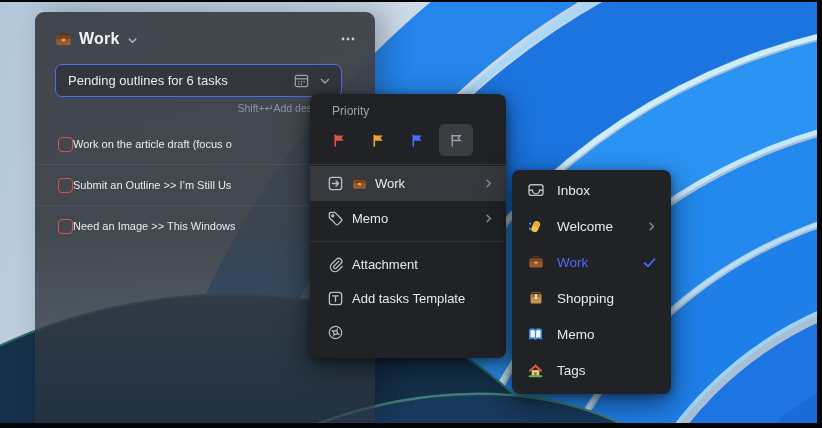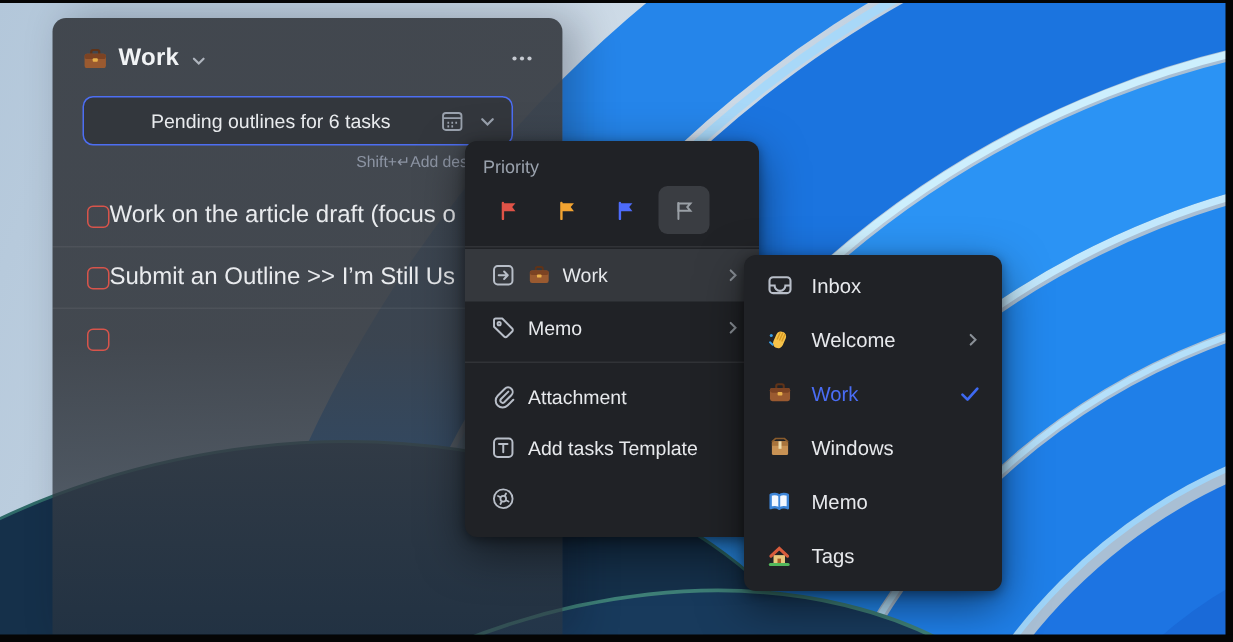--- a/index.html
+++ b/index.html
@@ -29,49 +29,49 @@
   .panel-title{font-size:16px;font-weight:700;color:#f1f3f5;letter-spacing:.2px}
   .hdr-chevron{margin-top:2px}
   .hdr-dots{margin-left:auto;cursor:pointer}
   .quick-add{
     position:absolute;left:20px;top:52px;width:287px;height:33px;box-sizing:border-box;
     border:1.5px solid #4d6ef3;border-radius:7px;background:#33373d;
     display:flex;align-items:center;padding:0 10px 0 12px;
   }
   .quick-add input{
     flex:1;border:0;outline:0;background:transparent;color:#e9ebee;font-size:13px;
-    font-family:"Liberation Sans","DejaVu Sans",sans-serif;padding:0;min-width:0;text-align:center;
+    font-family:"Liberation Sans","DejaVu Sans",sans-serif;padding:0;min-width:0;
   }
   .qa-icons{display:flex;align-items:center;gap:9px}
   .hint{position:absolute;right:63px;top:90px;font-size:10.5px;color:#8d95a4;white-space:nowrap}
   .task-list{position:absolute;left:0;top:112px;width:100%}
   .task-row{position:relative;height:40px;display:flex;align-items:center;padding-left:23px;cursor:pointer}
   .task-row + .task-row{border-top:1px solid rgba(255,255,255,.06)}
   .task-check{width:15px;height:15px;border:1.6px solid #d8544b;border-radius:4px;box-sizing:border-box;flex:none;cursor:pointer}
-  .task-text{font-size:16px;color:#e9ebee;white-space:nowrap;overflow:hidden}
+  .task-text{font-size:11px;color:#e9ebee;white-space:nowrap;overflow:hidden}
   
   .menu{
     position:absolute;background:#202226;border-radius:8px;z-index:20;
     box-shadow:0 10px 30px rgba(0,0,0,.5),0 2px 8px rgba(0,0,0,.4);
     color:#e7e9ec;font-size:13px;
   }
   .ctx-menu{left:310px;top:94px;width:196px;height:264px}
-  .ctx-section-label{padding:10px 0 2px 12px;font-size:12px;color:#9aa2ad}
+  .ctx-section-label{padding:10px 0 2px 22px;font-size:12px;color:#9aa2ad}
   .flag-row{display:flex;align-items:center;gap:5px;padding:4px 0 7px 12px}
   .flag-cell{width:34px;height:32px;display:flex;align-items:center;justify-content:center;border-radius:6px;cursor:pointer}
   .flag-cell.selected{background:#3a3d42}
   .ctx-divider{height:1px;background:rgba(255,255,255,.08);margin:1px 0}
   .menu-row{height:35px;display:flex;align-items:center;padding:0 12px 0 16px;cursor:pointer}
   .menu-row.hl{background:#35383d}
   .menu-row .mi-icon{width:18px;display:flex;justify-content:center;flex:none}
   .menu-row .mi-emoji{margin-left:8px;display:flex;flex:none}
   .menu-row .mi-label{margin-left:8px;flex:1;white-space:nowrap;overflow:hidden}
   .menu-row .mi-chevron{flex:none;display:flex}
   
-  .sub-menu{left:496px;top:170px;width:172px;height:220px;padding:2px 0}
+  .sub-menu{left:512px;top:170px;width:159px;height:220px;padding:2px 0}
   .sub-row{height:36px;display:flex;align-items:center;padding:0 14px;cursor:pointer}
   .sub-row .si-icon{width:19px;display:flex;justify-content:center;flex:none}
   .sub-row .si-label{margin-left:12px;flex:1;font-size:13.5px;white-space:nowrap}
   .sub-row.active .si-label{color:#4a6df5}
 </style>
 </head>
 <body>
 
 <div class="stage">
 
@@ -152,20 +152,21 @@
       <div class="task-row">
         <span class="task-check"></span>
         <span class="task-text">Work on the article draft (focus o</span>
       </div>
       <div class="task-row">
         <span class="task-check"></span>
         <span class="task-text">Submit an Outline &gt;&gt; I’m Still Us</span>
       </div>
       <div class="task-row">
         <span class="task-check"></span>
+        <span class="task-text">Need an Image &gt;&gt; This Windows</span>
       </div>
     </div>
   </div>
 
   <div class="menu ctx-menu">
 
     <div class="ctx-section-label">Priority</div>
 
     <div class="flag-row">
       <span class="flag-cell">
@@ -318,21 +319,21 @@
 
     <div class="sub-row">
       <span class="si-icon">
         <svg width="16" height="16" viewBox="0 0 16 16">
             <rect x="2.6" y="4.2" width="10.8" height="9.2" rx="1" fill="#c89254"></rect>
             <rect x="2.6" y="4.2" width="10.8" height="3" fill="#a8743c"></rect>
             <rect x="7" y="4.2" width="2" height="5" fill="#ecdcae"></rect>
             <path d="M2.6 4.6 5 2.4h6l2.4 2.2" fill="none" stroke="#8a5c2c" stroke-width="1"></path>
           </svg>
       </span>
-      <span class="si-label">Windows</span>
+      <span class="si-label">Shopping</span>
     </div>
 
     <div class="sub-row">
       <span class="si-icon">
         <svg width="17" height="17" viewBox="0 0 16 16">
             <path d="M8 4C6.6 2.9 4.1 2.9 2.6 3.7V12c1.5-.8 4-.8 5.4.4 1.4-1.2 3.9-1.2 5.4-.4V3.7C11.9 2.9 9.4 2.9 8 4Z" fill="#f4f8ff" stroke="#3d85d8" stroke-width="1.5" stroke-linejoin="round"></path>
             <path d="M8 4.4v8" stroke="#3d85d8" stroke-width="1.2"></path>
           </svg>
       </span>
       <span class="si-label">Memo</span>

